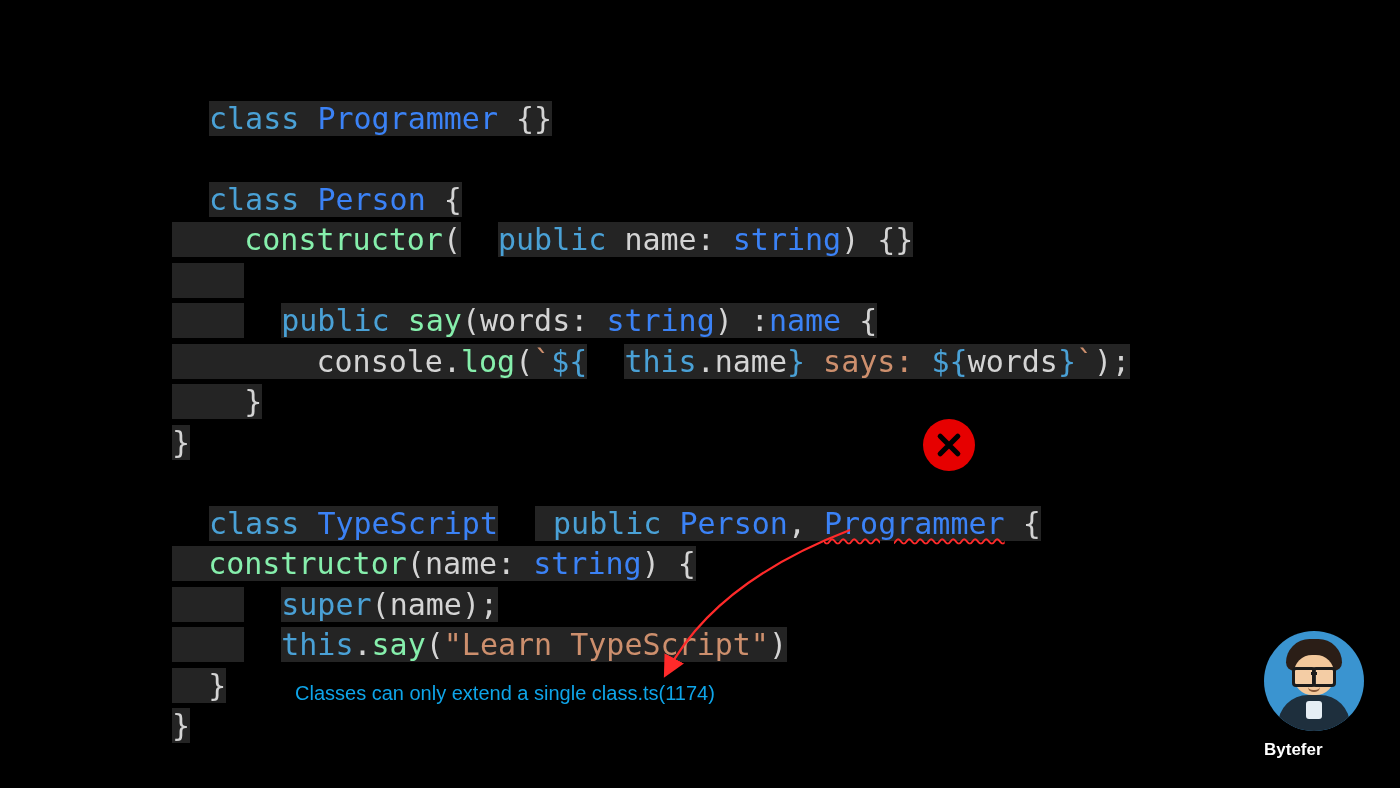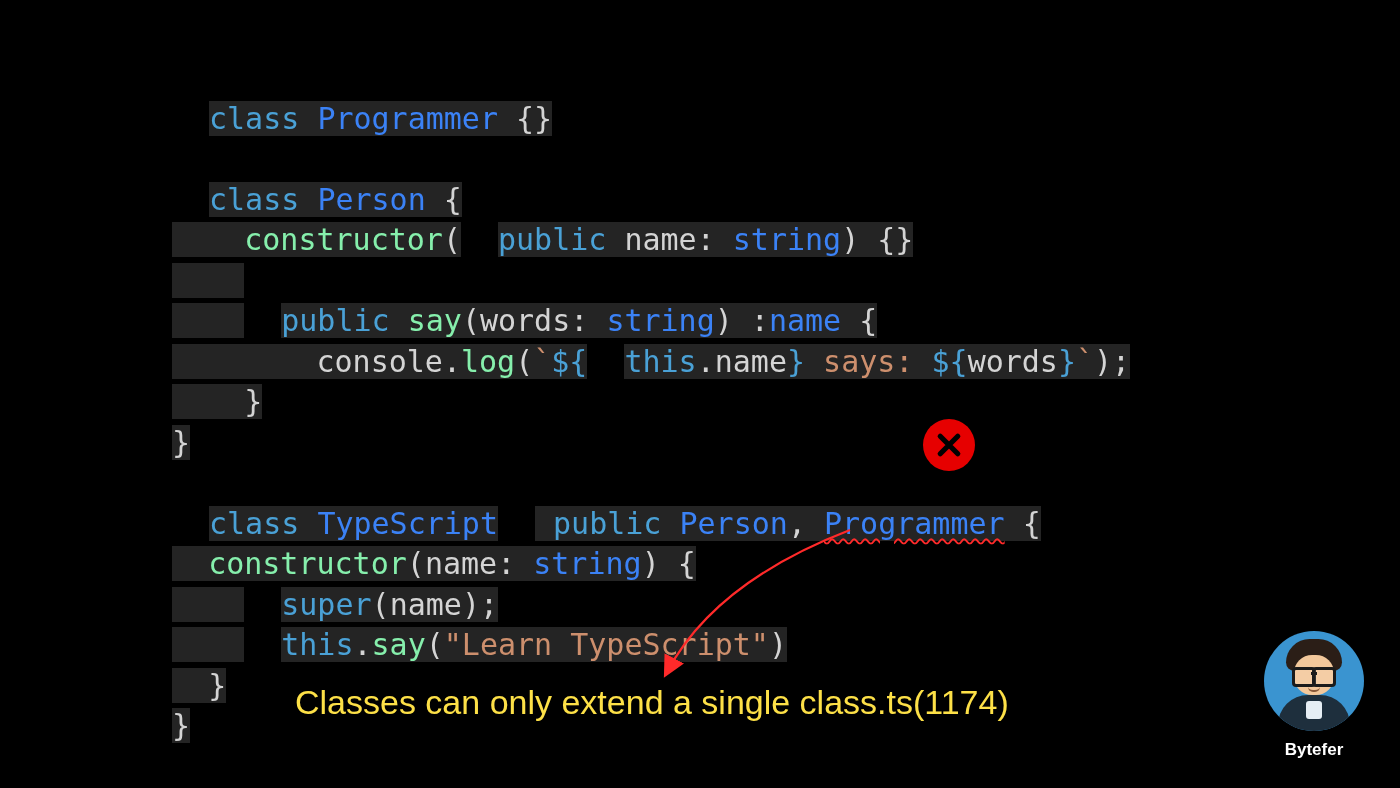--- a/index.html
+++ b/index.html
@@ -53,30 +53,29 @@
     left: 655px;
     top: 522px;
     pointer-events: none;
   }
 
   .error-msg {
     position: absolute;
     left: 295px;
     top: 680px;
     font-family: "Helvetica Neue", Arial, sans-serif;
-    font-size: 34px;
-    color: #fde047;
+    font-size: 20px;
+    color: #0ea5e9;
     white-space: nowrap;
   }
 
   .avatar-wrap {
     position: absolute;
     right: 36px;
     bottom: 26px;
-    text-align: center;
   }
   .avatar {
     width: 100px;
     height: 100px;
     border-radius: 50%;
     background: #3a94d0;
     position: relative;
     overflow: hidden;
     margin-bottom: 8px;
   }

